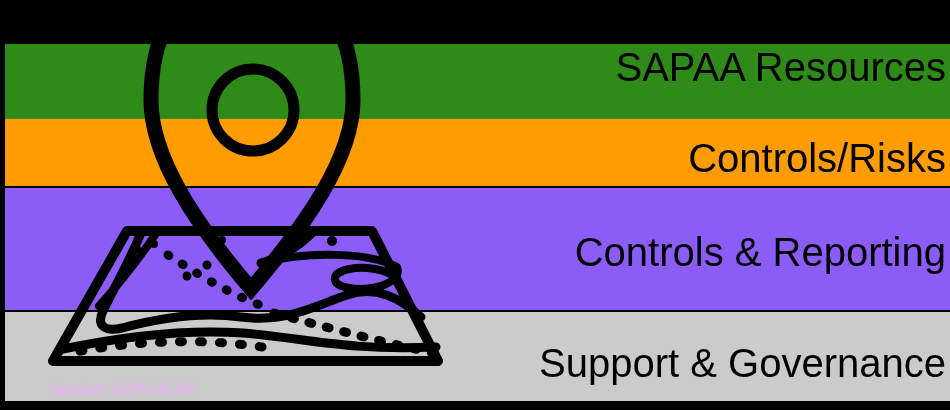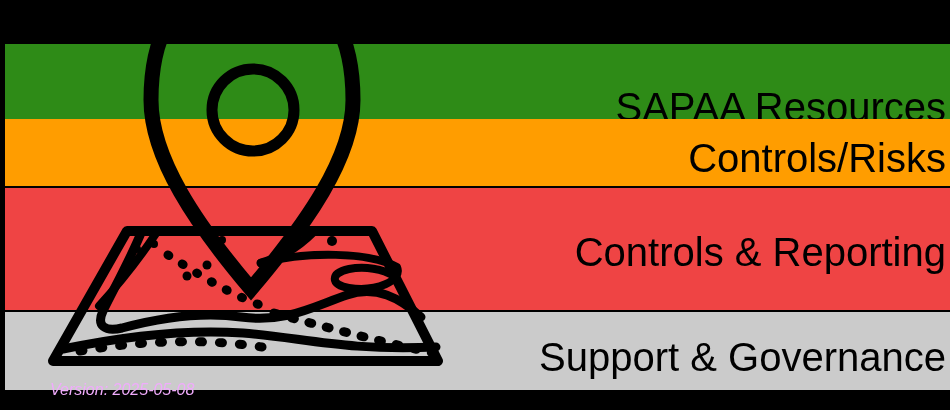--- a/index.html
+++ b/index.html
@@ -19,24 +19,24 @@
     justify-content: flex-end;
     box-sizing: border-box;
     padding-right: 4px;
   }
   .band-label {
     font-size: 40px;
     line-height: 46px;
     color: #000000;
     white-space: nowrap;
   }
-  .band-1 { top: 44px;  height: 86px;  align-items: flex-end; }
+  .band-1 { top: 44px;  height: 86px;  align-items: flex-start; }
   .band-2 { top: 119px; height: 67px;  align-items: flex-end; padding-bottom: 5px; }
   .band-3 { top: 188px; height: 122px; align-items: center;   padding-top: 6px; }
-  .band-4 { top: 312px; height: 78px;  align-items: center;   padding-top: 12px; }
+  .band-4 { top: 312px; height: 89px;  align-items: center;   padding-top: 12px; }
   .version {
     position: absolute;
     left: 18px;
     top: 381px;
     font-size: 16px;
     font-style: italic;
     color: #f0abfc;
     white-space: nowrap;
     margin-left: 32px;
   }
@@ -55,21 +55,21 @@
 <div class="canvas">
 
   <div class="band band-1" style="background-color: rgb(46, 139, 23);">
     <span class="band-label">SAPAA Resources</span>
   </div>
 
   <div class="band band-2" style="background-color: rgb(255, 157, 0);">
     <span class="band-label">Controls/Risks</span>
   </div>
 
-  <div class="band band-3" style="background-color: #ef4444;">
+  <div class="band band-3" style="background-color: #8b5cf6;">
     <span class="band-label">Controls &amp; Reporting</span>
   </div>
 
   <div class="band band-4" style="background-color: rgb(203, 203, 203);">
     <span class="band-label">Support &amp; Governance</span>
   </div>
 
   <span class="version">Version: 2025-05-08</span>
 
   <svg class="icon-svg" viewBox="0 0 470 410" xmlns="http://www.w3.org/2000/svg">

